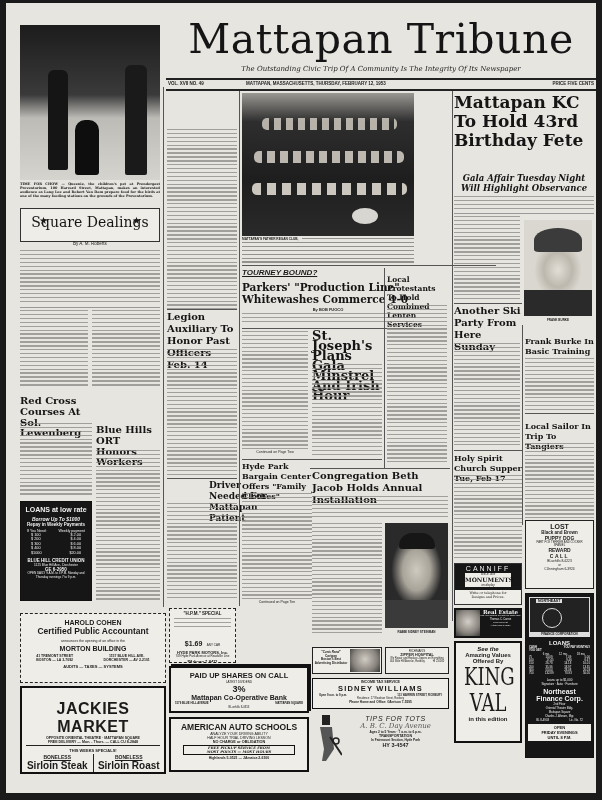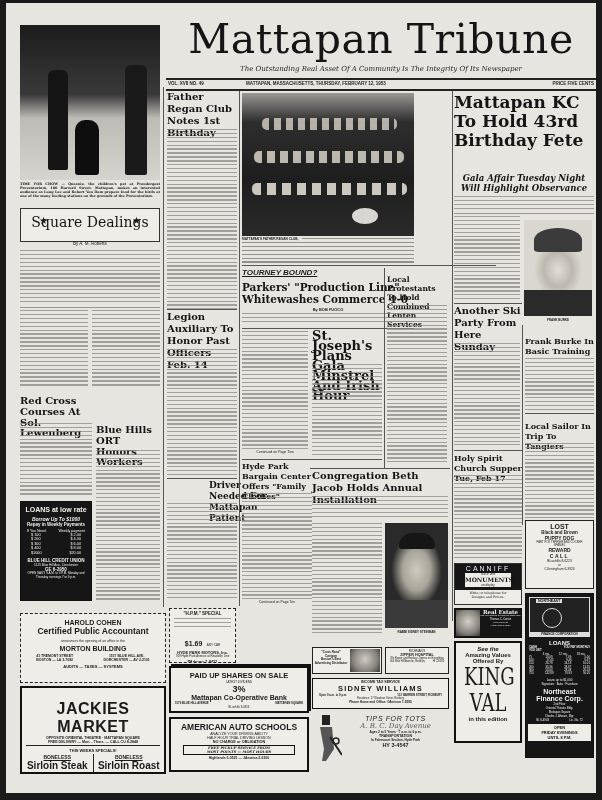--- a/index.html
+++ b/index.html
@@ -20,21 +20,21 @@
   .b { font-weight: bold; }
   .i { font-style: italic; }
 </style>
 </head>
 <body>
 
 <div class="page">
 
   <div class="abs c" style="left:160px; top:14px; width:430px;">
     <div style="font-family:'DejaVu Serif',serif; font-size:41px; line-height:44px; color:#151515; letter-spacing:0.5px;">Mattapan Tribune</div>
-    <div style="font-family:'DejaVu Serif',serif; font-style:italic; font-size:7px; margin-top:4px; color:#222;">The Outstanding Real Asset Of A Community Is The Integrity Of Its Newspaper</div>
+    <div style="font-family:'DejaVu Serif',serif; font-style:italic; font-size:7px; margin-top:4px; color:#222;">The Outstanding Civic Trip Of A Community Is The Integrity Of Its Newspaper</div>
   </div>
   <div class="hr" style="left:160px; top:75px; width:430px; height:1.5px; background:#222;"></div>
   <div class="abs sans b" style="left:160px; top:78px; width:430px; font-size:4.5px; color:#222;">
     <span style="position:absolute; left:2px;">VOL. XVII   NO. 49</span>
     <span style="position:absolute; left:80px;">MATTAPAN, MASSACHUSETTS, THURSDAY, FEBRUARY 12, 1953</span>
     <span style="position:absolute; right:2px;">PRICE FIVE CENTS</span>
   </div>
   <div class="hr" style="left:160px; top:86px; width:430px; height:1.5px; background:#222;"></div>
 
   <div class="photo" style="left:14px; top:22px; width:140px; height:155px; background:linear-gradient(180deg,#1c1c1c 0%,#3a3a3a 45%,#bdbbb6 60%,#d6d4cf 100%);">
@@ -129,21 +129,20 @@
       <div style="flex:1;">
         <div class="b" style="font-size:5px; text-decoration:underline;">BONELESS</div>
         <div class="b" style="font-size:10px; line-height:12px;">Sirloin Roast</div>
         <div class="b"><span style="font-size:6px;">lb</span> <span style="font-size:15px;">75</span><sup style="font-size:6px;">c</sup></div>
       </div>
     </div>
   </div>
 
   <div class="vr" style="left:157px; top:84px; height:520px;"></div>
 
-  <div class="abs hd" style="left:161px; top:88px; width:70px; font-size:10px; line-height:12px;">Father Regan Club Notes 1st Birthday</div>
   <div class="abs fill-lines" style="left:161px; top:126px; width:70px; height:180px;"></div>
 
   <div class="hr" style="left:161px; top:306px; width:70px;"></div>
   <div class="abs hd" style="left:161px; top:308px; width:70px; font-size:10px; line-height:12px;">Legion Auxiliary To Honor Past Officers Feb. 14</div>
   <div class="abs fill-lines" style="left:161px; top:346px; width:70px; height:128px;"></div>
 
   <div class="hr" style="left:161px; top:475px; width:70px;"></div>
   <div class="abs hd" style="left:161px; top:477px; width:70px; font-size:9px; line-height:11px;margin-left:42px;">Driver Needed For Mattapan Patient</div>
   <div class="abs fill-lines" style="left:161px; top:500px; width:70px; height:98px;"></div>
 
@@ -339,21 +338,21 @@
   <div class="ad" style="left:448px; top:638px; width:68px; height:102px; border:2px solid #111;">
     <div class="i b" style="font-size:6px; margin-top:3px;">See the</div>
     <div class="b" style="font-size:6px;">Amazing Values</div>
     <div class="b" style="font-size:6px;">Offered By</div>
     <div style="font-family:'DejaVu Serif',serif; font-size:24px; line-height:26px; transform:scaleX(0.75);">KING</div>
     <div style="font-family:'DejaVu Serif',serif; font-size:24px; line-height:26px; transform:scaleX(0.75);">VAL</div>
     <div class="b" style="font-size:6px;">in this edition</div>
   </div>
 
   <div class="ad" style="left:163px; top:663px; width:140px; height:47px; border:2px solid #111; box-shadow:2px -2px 0 #111;">
-    <div class="b" style="font-size:7.5px; margin-top:3px;">PAID UP SHARES ON SALE</div>
+    <div class="b" style="font-size:7.5px; margin-top:3px;">PAID UP SHARES ON CALL</div>
     <div style="font-size:3px;">LATEST DIVIDEND</div>
     <div class="b" style="font-size:9px; line-height:10px;">3%</div>
     <div class="b" style="font-size:7px;">Mattapan Co-Operative Bank</div>
     <div style="display:flex; justify-content:space-between; font-size:2.8px; font-weight:bold; padding:0 4px;">
         <span>1579 BLUE HILL AVENUE</span>
         <span>MATTAPAN SQUARE</span>
       </div>
     <div style="font-size:2.8px;">BLuehills 8-0813</div>
   </div>
 

